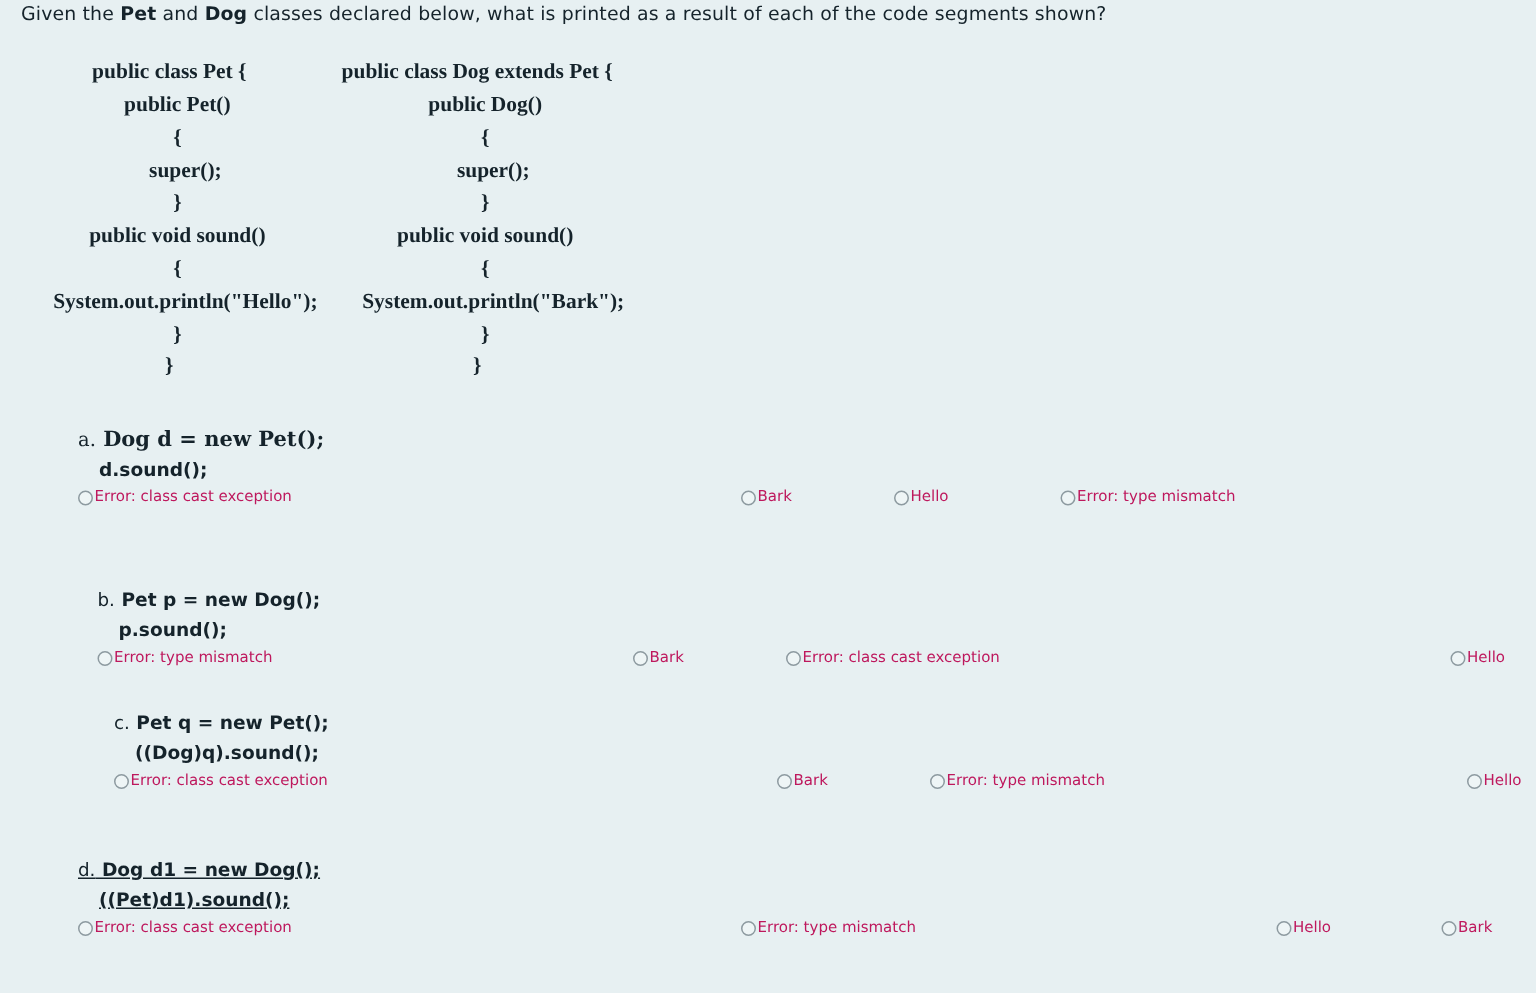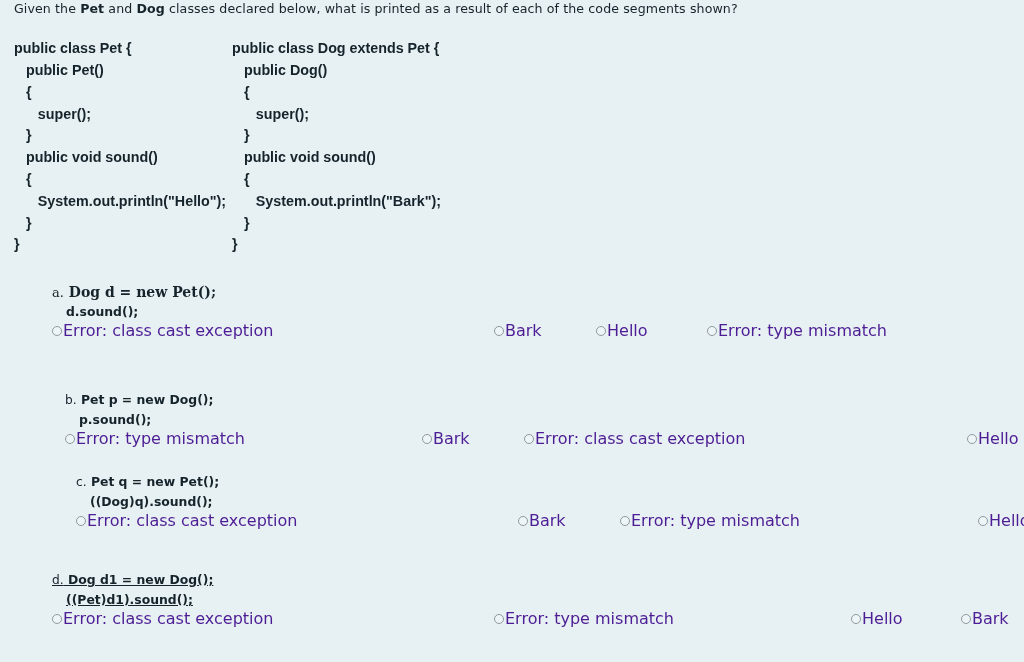--- a/index.html
+++ b/index.html
@@ -30,29 +30,30 @@
     font-size: 12.6px;
     line-height: 16px;
     letter-spacing: 0.1px;
     white-space: nowrap;
   }
   .prompt b { font-weight: bold; }
 
   
   .code-col {
     position: absolute;
-    font-family: Liberation Sans, sans-serif;
+    font-family: Liberation Serif, serif;
     font-weight: bold;
     font-size: 14.3px;
     line-height: 21.8px;
     white-space: pre;
     color: #15232b;
+    text-align: center;
   }
   #code-left  { left: 14px;  top: 24px; }
-  #code-right { left: 232px; top: 24px; }
+  #code-right { left: 220px; top: 24px; }
 
   
   .question {
     position: absolute;
     left: 0;
     width: 1024px;
     margin-left: 38px;
   }
   #question-a { top: 283px; }
   #question-b { top: 390px; padding-left: 13px; }
@@ -120,23 +121,23 @@
     border-radius: 50%;
     background: #eef5f6;
     box-sizing: border-box;
     flex: 0 0 auto;
     margin-right: 1px;
     position: relative;
     top: 0px;
   }
   .option-label {
     font-family: "DejaVu Sans", "Liberation Sans", sans-serif;
-    font-size: 16px;
+    font-size: 10px;
     line-height: 15px;
-    color: #4c1d95;
+    color: #be185d;
   }
 </style>
 </head>
 <body>
 
 <div class="page">
 
   <div class="prompt">
     <span>Given the </span><b>Pet</b><span> and </span><b>Dog</b><span> classes declared below, what is printed as a result of each of the code segments shown?</span>
   </div>

